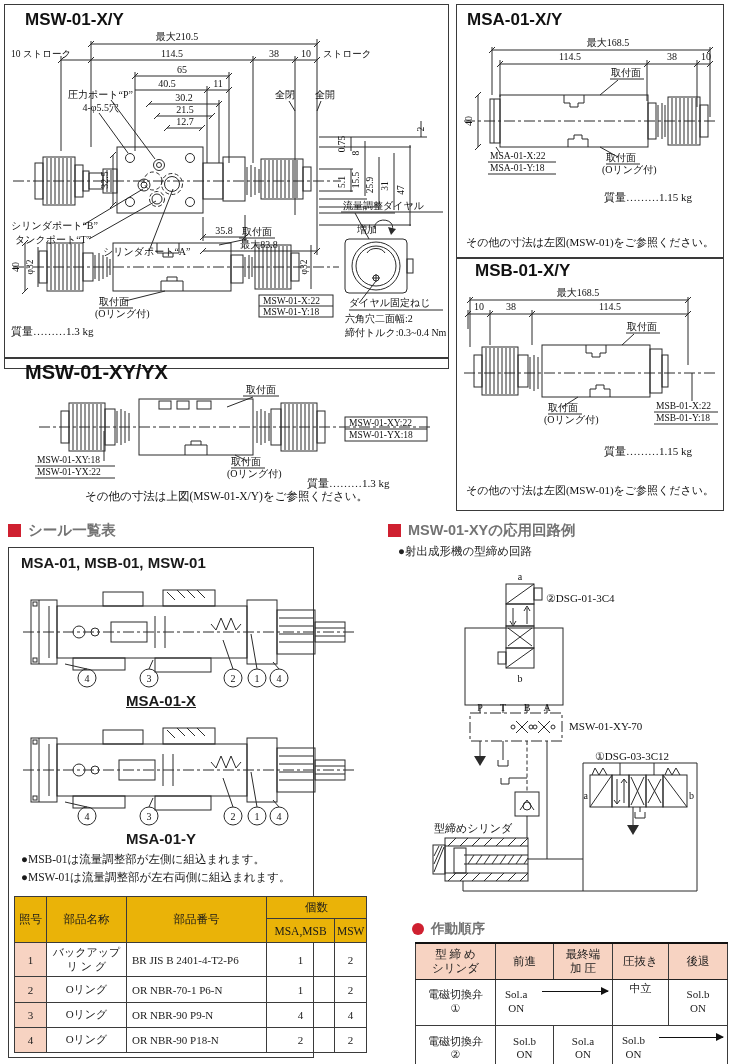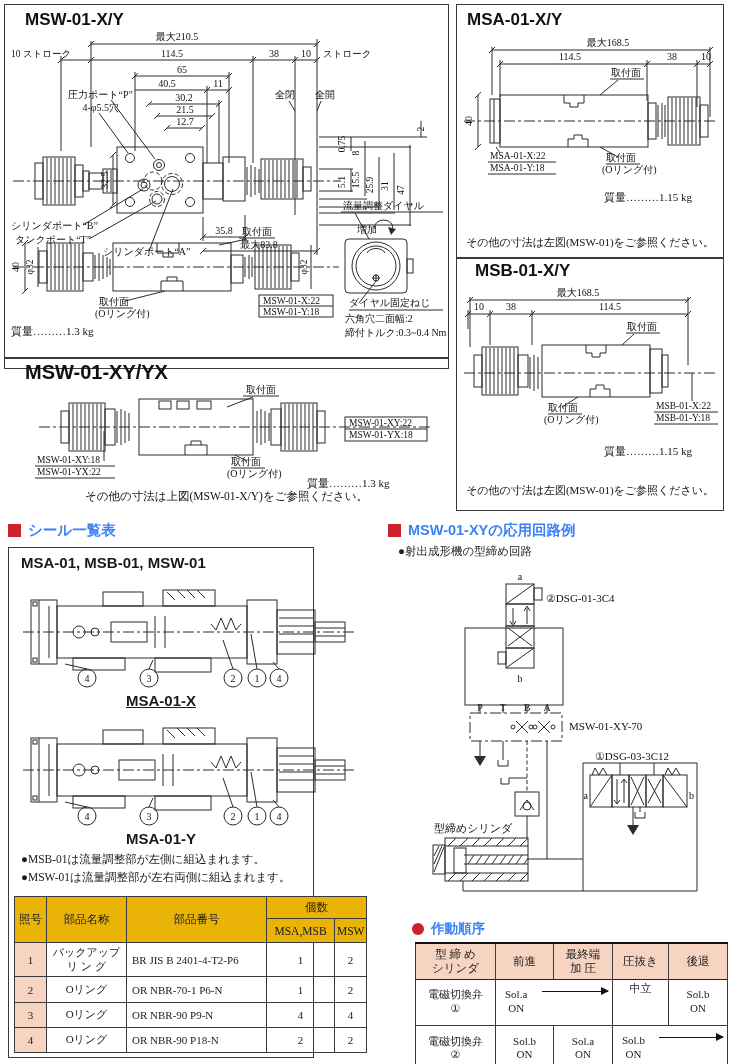--- a/index.html
+++ b/index.html
@@ -4,21 +4,21 @@
 <style>
   html,body{margin:0;padding:0;background:#fff;}
   #page{position:relative;width:729px;height:1064px;background:#fff;overflow:hidden;
         font-family:"Liberation Serif","DejaVu Serif",serif;color:#1a1a1a;}
   .panel{position:absolute;border:1.5px solid #3a3a3a;background:#fff;box-sizing:border-box;}
   .mtitle{position:absolute;font-family:"Liberation Sans","DejaVu Sans",sans-serif;
           font-weight:bold;font-size:17px;color:#111;white-space:nowrap;}
   .divider{position:absolute;left:0;right:0;height:1.5px;background:#3a3a3a;}
   .note{position:absolute;left:0;right:0;text-align:center;font-size:11.5px;color:#111;white-space:nowrap;}
   .sec-head{position:absolute;display:flex;align-items:center;gap:7px;
-            font-family:"Liberation Sans","DejaVu Sans",sans-serif;font-weight:bold;font-size:14.5px;color:#3b82f6;}
+            font-family:"Liberation Sans","DejaVu Sans",sans-serif;font-weight:bold;font-size:14.5px;color:#737373;}
   .red-sq{width:13px;height:13px;background:#cf2030;flex:0 0 auto;}
   .red-dot{width:12px;height:12px;border-radius:50%;background:#cf2030;flex:0 0 auto;}
   .subtitle{position:absolute;font-size:11.5px;color:#222;white-space:nowrap;}
   .caption{position:absolute;left:0;right:0;text-align:center;
            font-family:"Liberation Sans","DejaVu Sans",sans-serif;font-weight:bold;font-size:15px;}
   .stitle{position:absolute;font-family:"Liberation Sans","DejaVu Sans",sans-serif;font-weight:bold;font-size:15px;}
   
   svg{position:absolute;overflow:visible;}
   .ln line,.ln path,.ln rect,.ln circle,.ln polyline{stroke:#2b2b2b;stroke-width:1;fill:none;}
   .ln .fil{fill:#2b2b2b;stroke:none;}

